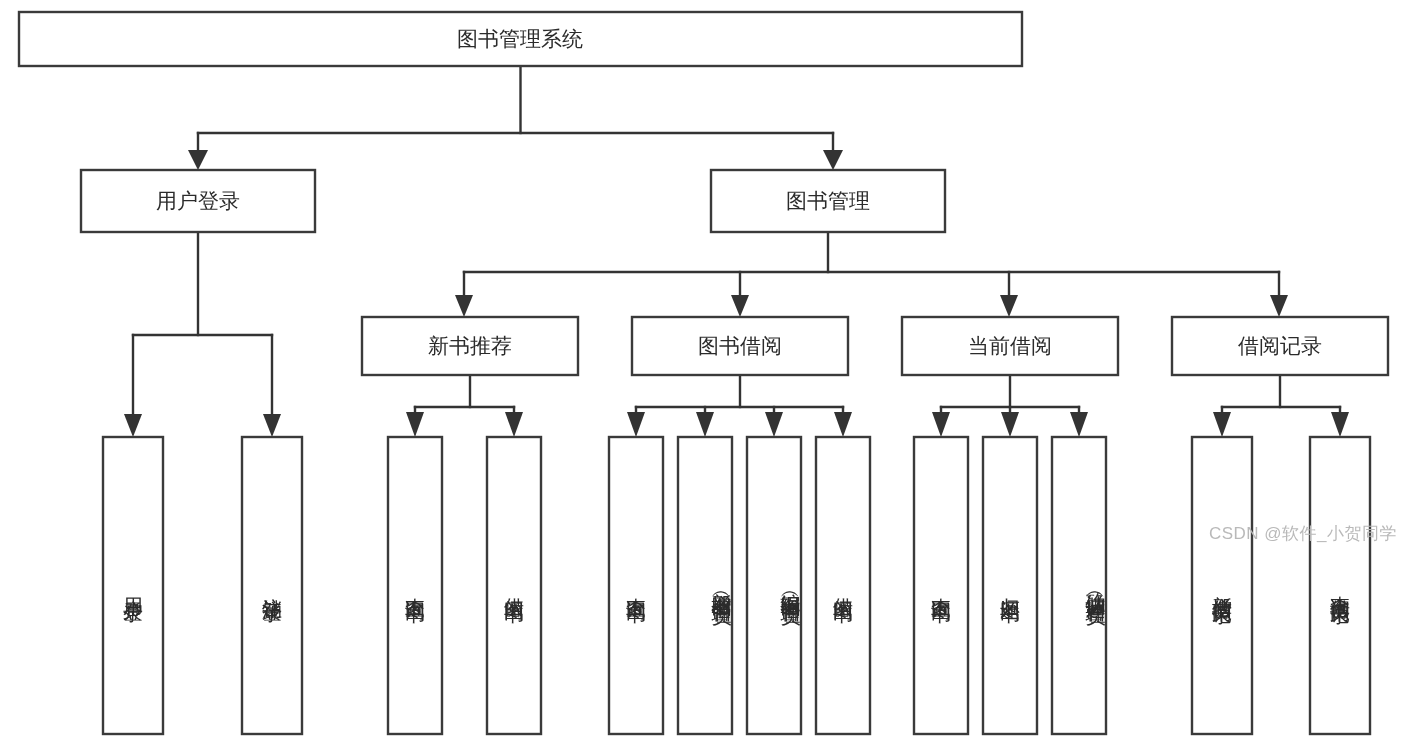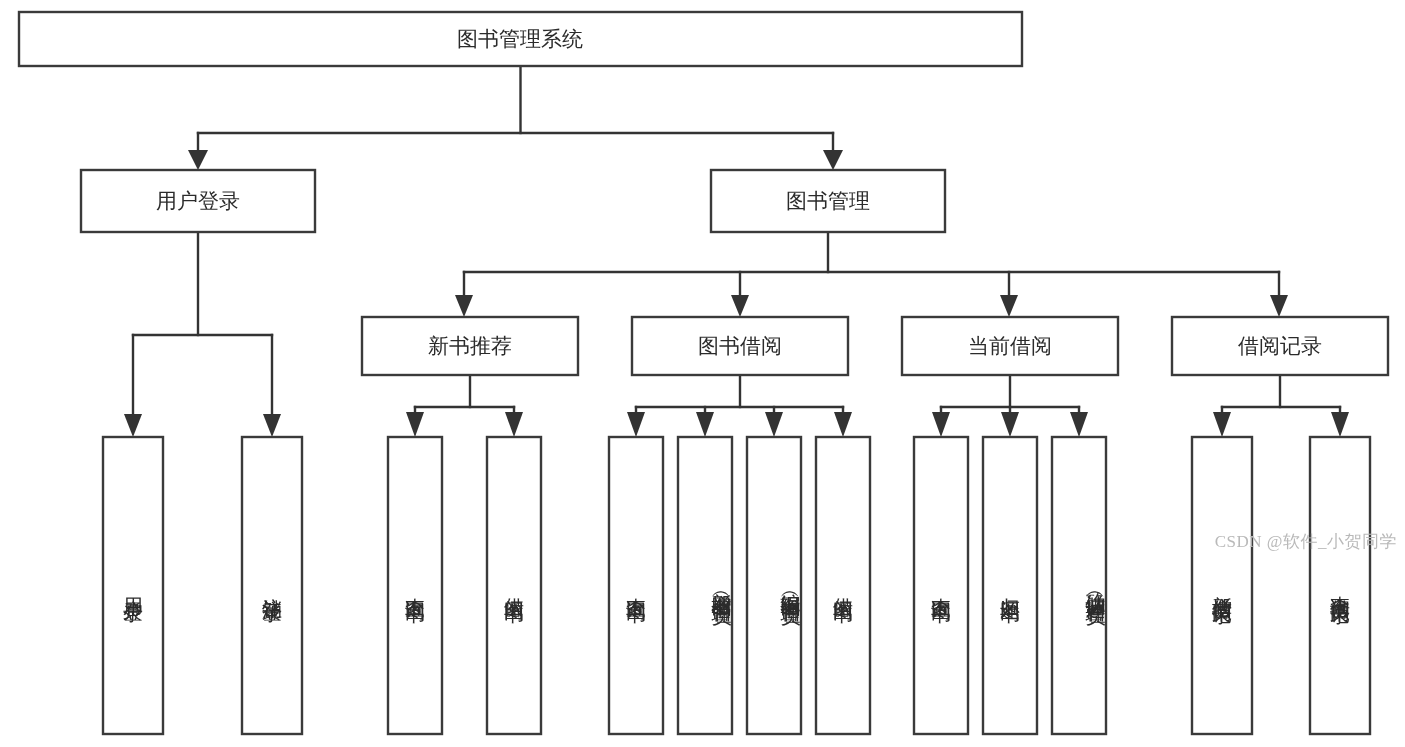--- a/index.html
+++ b/index.html
@@ -60,22 +60,22 @@
     display: flex;
     align-items: center;
     justify-content: center;
     text-align: center;
     white-space: nowrap;
     user-select: none;
   }
   .watermark {
     position: absolute;
     right: 8px;
-    bottom: 4px;
-    font-family: Liberation Serif, serif;
+    bottom: 12px;
+    font-family: Liberation Sans, sans-serif;
     font-size: 17px;
     color: #b9b9b9;
     letter-spacing: 0.5px;
     white-space: nowrap;
   }
 </style>
 </head>
 <body>
 
 <div id="diagram-root">

